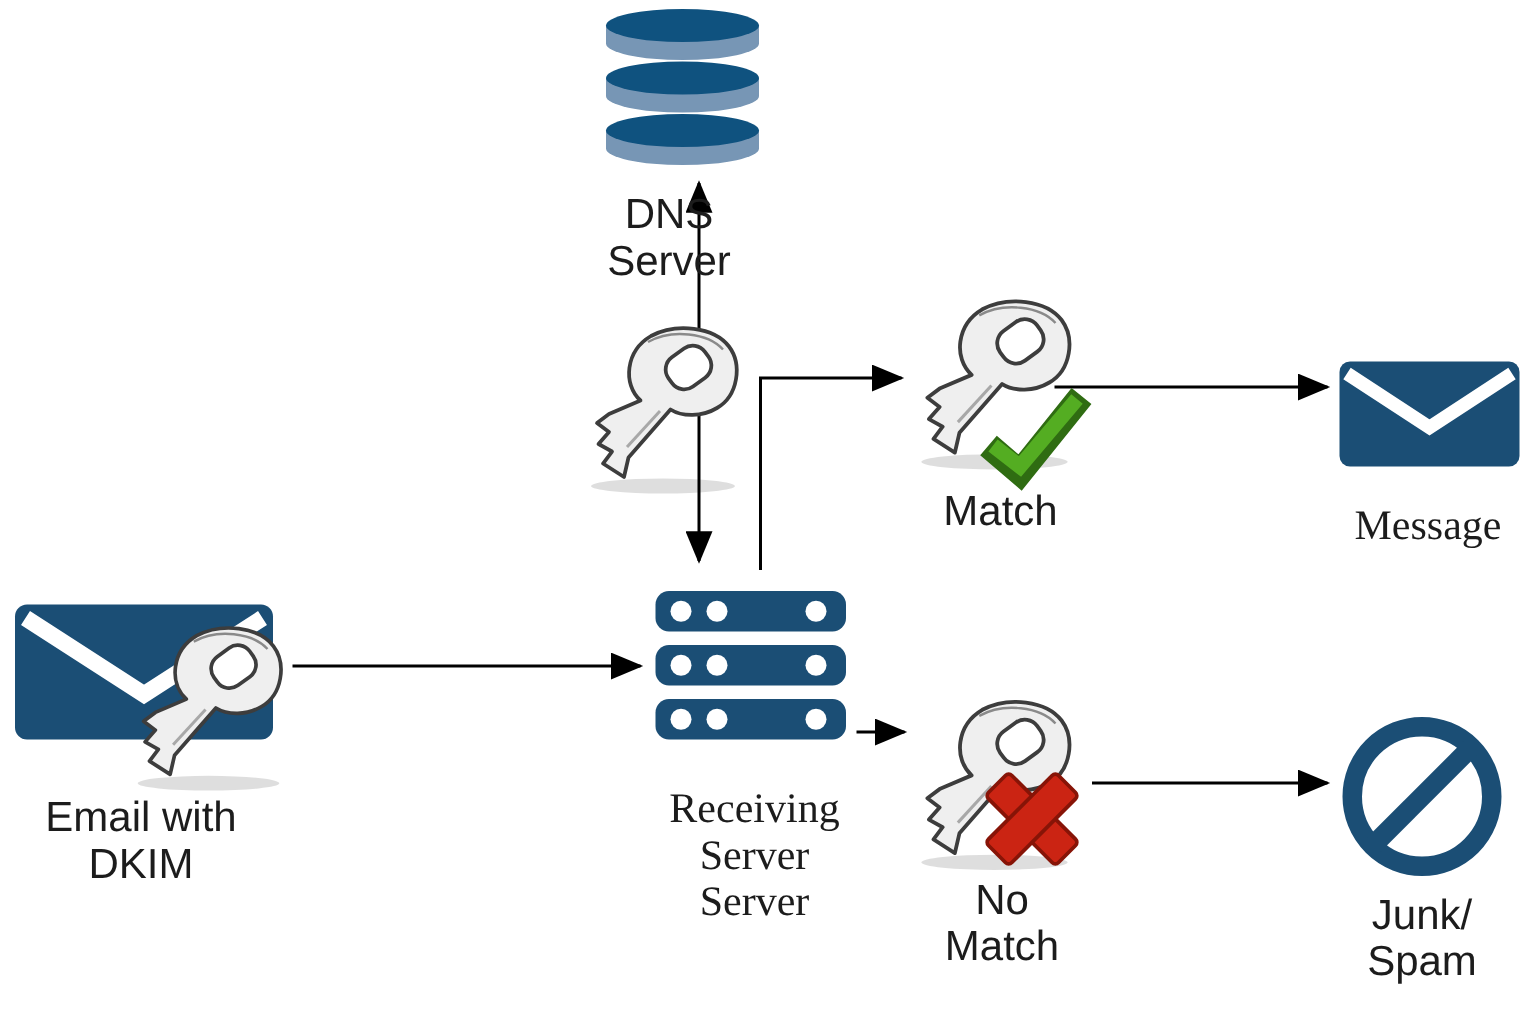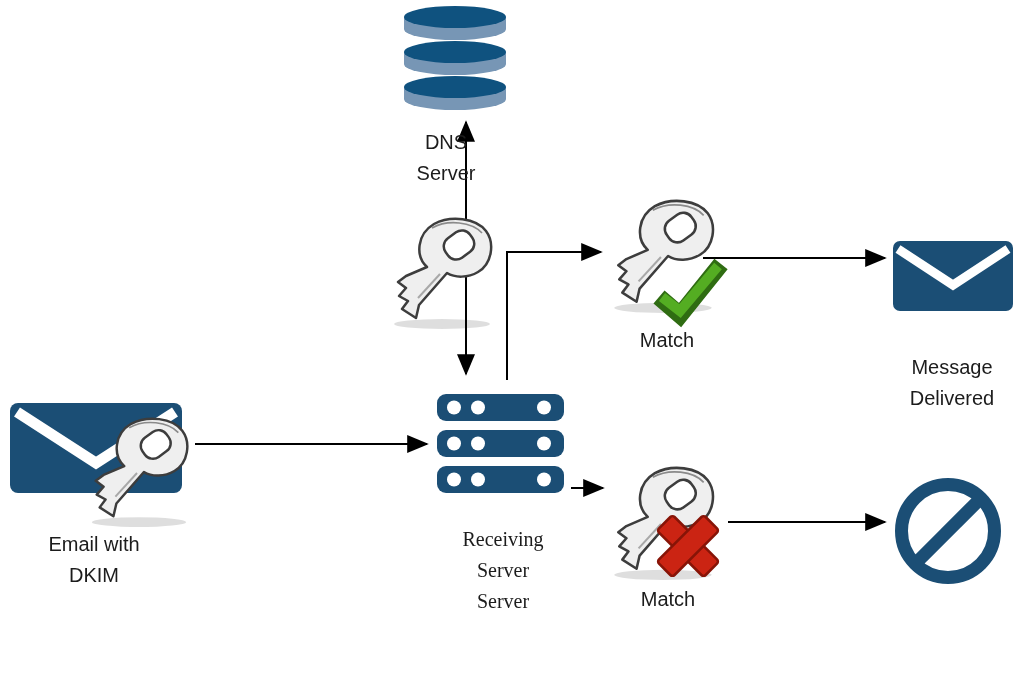--- a/index.html
+++ b/index.html
@@ -2,21 +2,21 @@
 <html><head>
 <meta charset="utf-8">
 <style>
   html,body{margin:0;padding:0;background:#fff;}
   #canvas{
     position:relative;width:1024px;height:681px;background:#ffffff;
     font-family:"Liberation Sans",sans-serif;overflow:hidden;
   }
   .label{
     position:absolute;text-align:center;color:#1c1c1c;
-    font-size:20px;line-height:31px;white-space:nowrap;
+    font-size:28px;line-height:31px;white-space:nowrap;
   }
   .node{position:absolute;}
   svg{display:block;overflow:visible;}
   #connectors{position:absolute;left:0;top:0;width:1024px;height:681px;}
 </style>
 </head>
 <body>
 
 <div id="canvas">
 
@@ -127,42 +127,46 @@
   <div class="label" style="left:607px;top:325px;width:120px;">
     <div>Match</div>
   </div>
 
   <div class="node" style="left:893px;top:241px;width:120px;height:70px;">
     <svg width="120" height="70" viewBox="0 0 120 70">
       <rect x="0" y="0" width="120" height="70" rx="7" fill="#1B4E75"></rect>
       <polyline points="5,8 60,44 115,8" fill="none" stroke="#ffffff" stroke-width="9"></polyline>
     </svg>
   </div>
-  <div class="label" style="left:881px;top:352px;width:142px;">
+  <div class="label" style="left:881px;top:335px;width:142px;font-family:Liberation Serif, serif;">
     <div>Message</div>
-    <div>Delivered</div>
   </div>
 
   <div class="node" style="left:602px;top:461px;width:122px;height:122px;">
     <svg width="122" height="122">
       <use href="#sketch-key"></use>
     </svg>
   </div>
   <div class="node" style="left:649px;top:510px;width:78px;height:72px;">
     <svg width="78" height="72" viewBox="0 0 78 72">
       <g transform="rotate(45 39 36)" fill="#CB2413" stroke="#871407" stroke-width="2.5">
         <rect x="6" y="25" width="66" height="22" rx="3"></rect>
         <rect x="28" y="3" width="22" height="66" rx="3"></rect>
       </g>
     </svg>
   </div>
   <div class="label" style="left:608px;top:584px;width:120px;">
+    <div>No</div>
     <div>Match</div>
   </div>
 
   <div class="node" style="left:892px;top:475px;width:112px;height:112px;">
     <svg width="112" height="112" viewBox="0 0 112 112">
       <circle cx="56" cy="56" r="46.5" fill="none" stroke="#1B4E75" stroke-width="13"></circle>
       <line x1="88" y1="24" x2="24" y2="88" stroke="#1B4E75" stroke-width="13"></line>
     </svg>
   </div>
+  <div class="label" style="left:887px;top:594px;width:122px;">
+    <div>Junk/</div>
+    <div>Spam</div>
+  </div>
 
 </div>
 
 </body></html>

